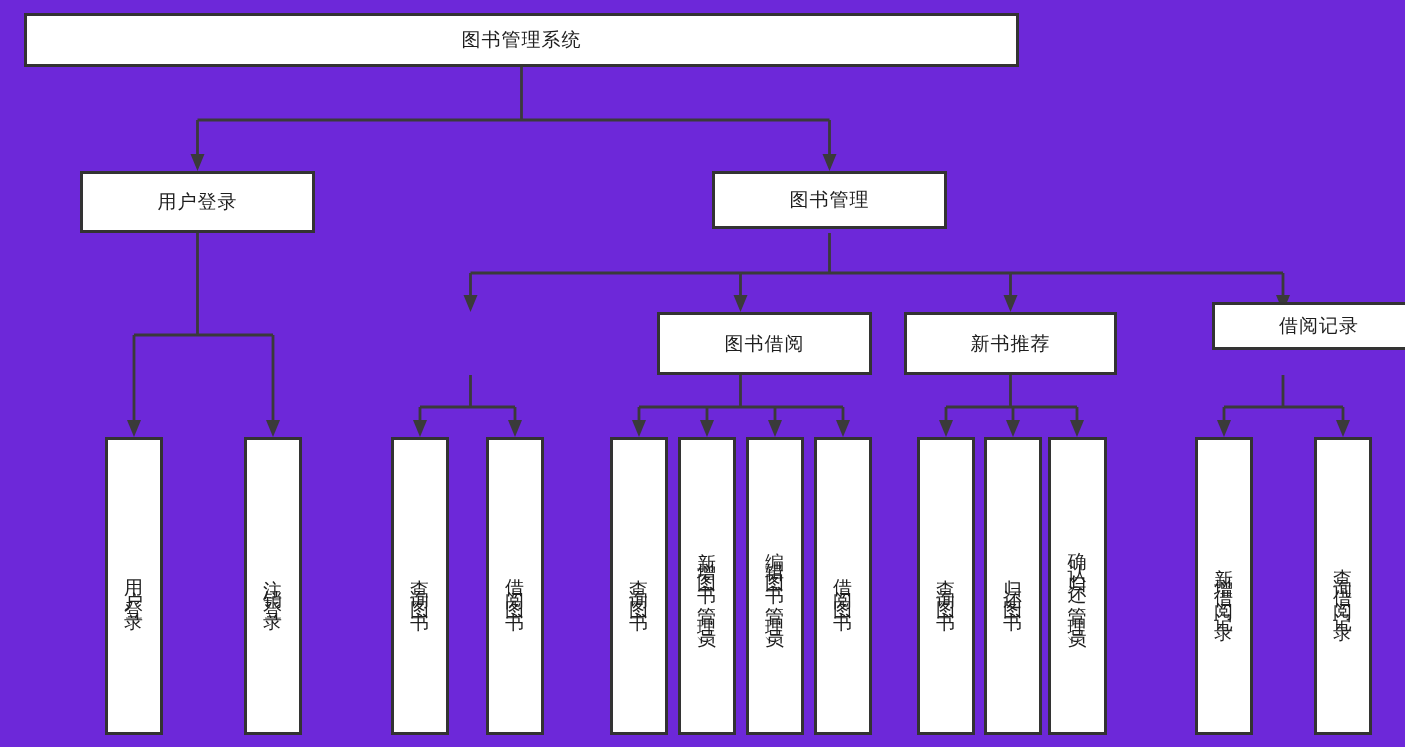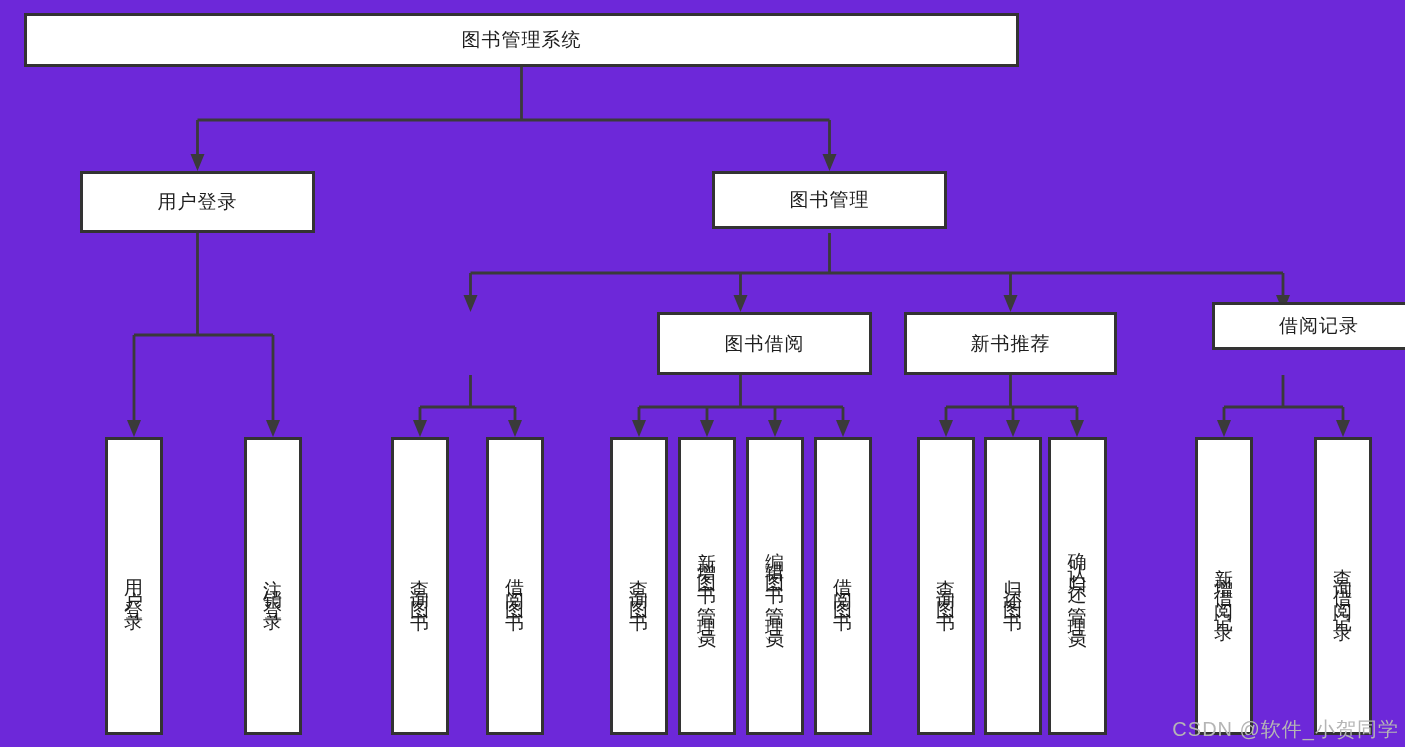--- a/index.html
+++ b/index.html
@@ -144,15 +144,14 @@
     <span class="v-label">确认归还（管理员）</span>
   </div>
 
   <div class="box leaf" style="left:1195px; top:437px; width:58px; height:298px;">
     <span class="v-label">新增借阅记录</span>
   </div>
   <div class="box leaf" style="left:1314px; top:437px; width:58px; height:298px;">
     <span class="v-label">查询借阅记录</span>
   </div>
 
-  <div class="watermark">CSDN @软件_小贺同学</div>
 
 </div>
 
 </body></html>

